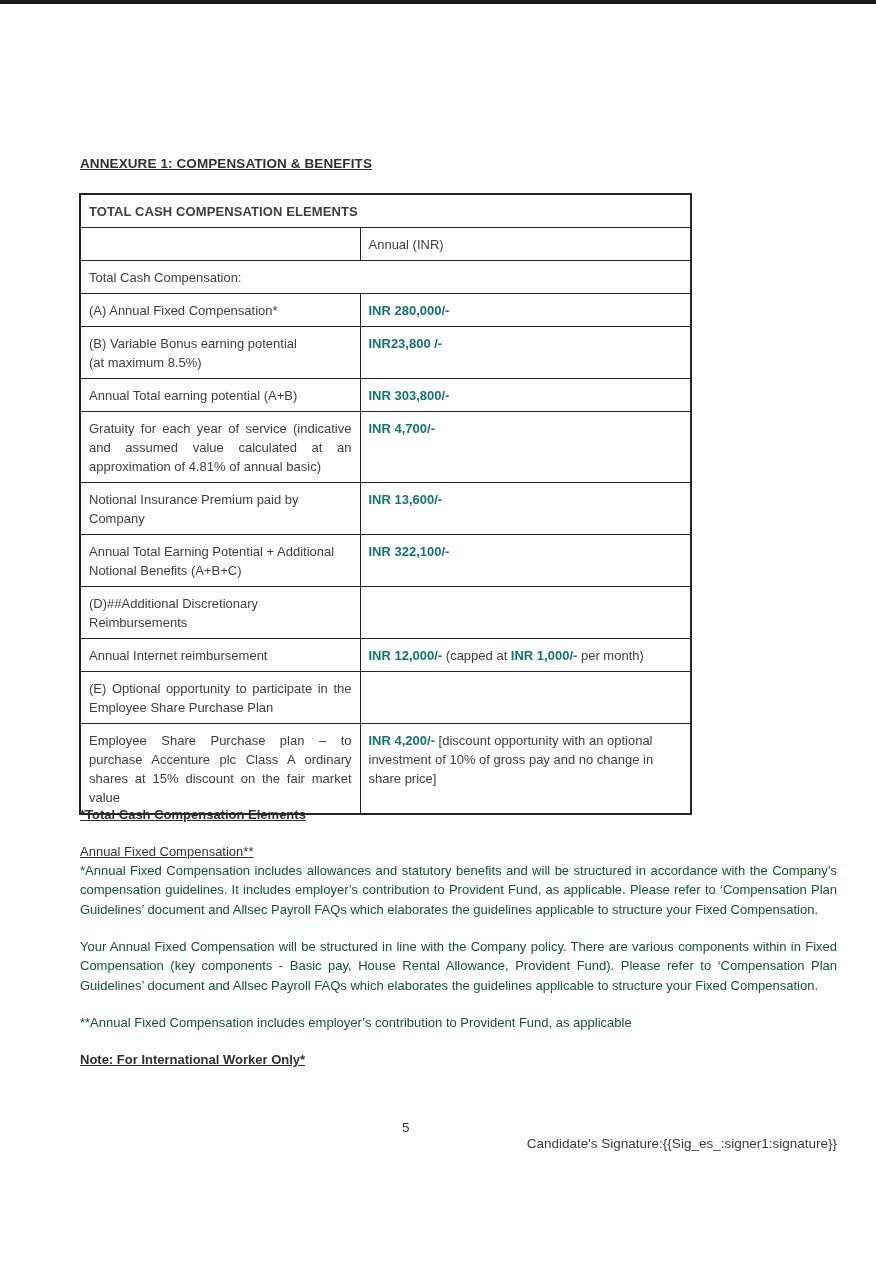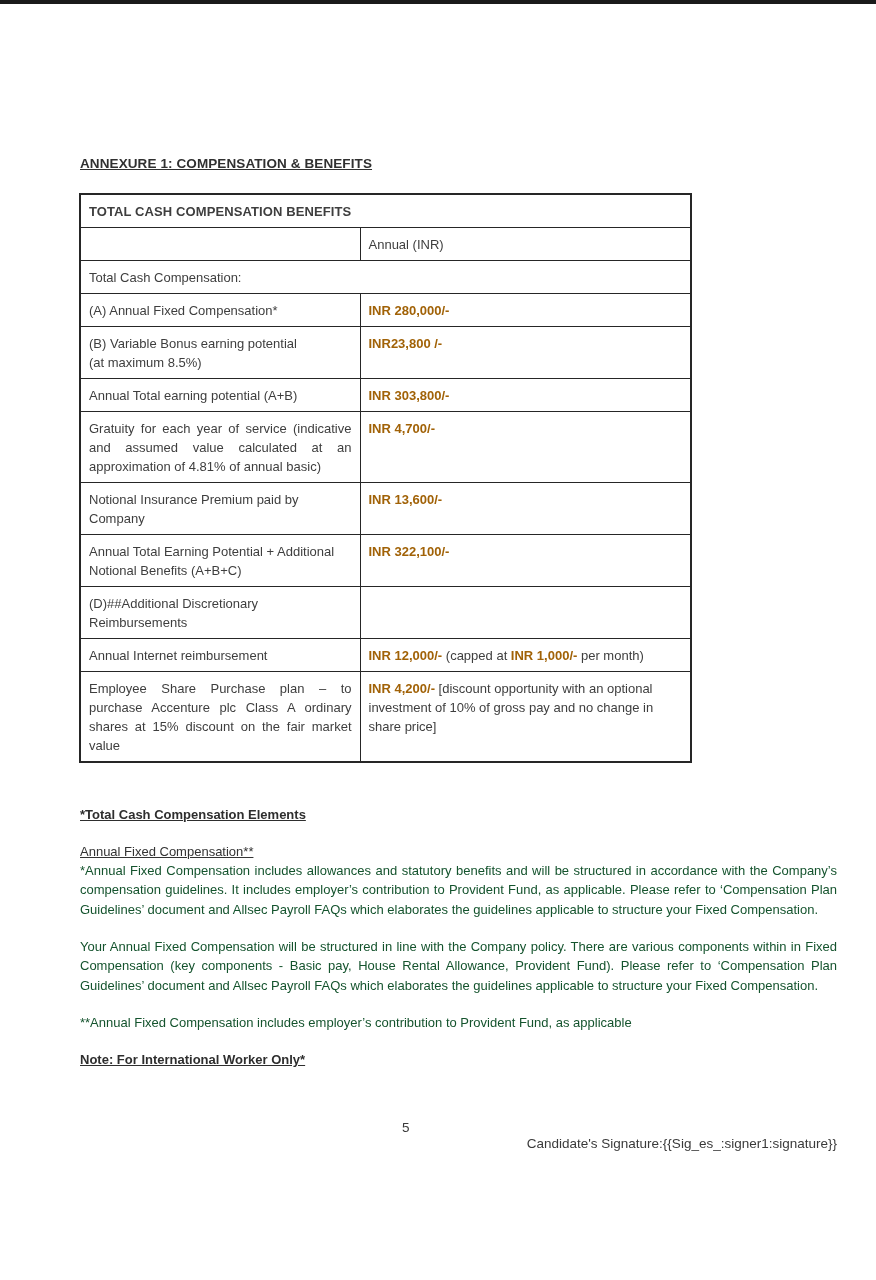--- a/index.html
+++ b/index.html
@@ -36,21 +36,21 @@
   table.comp-table td {
     border: 1.5px solid #262626;
     padding: 6.5px 8px;
     vertical-align: top;
     line-height: 19px;
     color: #3e3e3e;
   }
   td.thead { font-weight: bold; color: #2e2e2e; letter-spacing: 0.1px; }
   td.justify { text-align: justify; }
   td.pre { white-space: pre-line; }
-  .bold { font-weight: bold; color: #a16207; }
+  .bold { font-weight: bold; color: #0f766e; }
   .sec-h {
     position: absolute; left: 80px; margin: 0;
     font-size: 13px; line-height: 17px; color: #333333;
     text-decoration: underline; font-weight: normal; text-align: center;
   }
   .sec-h.bold-h { font-weight: bold; color: #2e2e2e; }
   .para {
     position: absolute; left: 80px; width: 757px; margin: 0;
     font-size: 13px; line-height: 19.4px;
     text-align: justify; color: #14532d;
@@ -73,21 +73,21 @@
 
   <h1 class="annexure-title">ANNEXURE 1: COMPENSATION &amp; BENEFITS</h1>
 
   <table class="comp-table">
     <colgroup>
       <col style="width:280px">
       <col style="width:331px">
     </colgroup>
     <tbody>
       <tr>
-        <td colspan="2" class="thead">TOTAL CASH COMPENSATION BENEFITS</td>
+        <td colspan="2" class="thead">TOTAL CASH COMPENSATION ELEMENTS</td>
       </tr>
       <tr>
         <td></td>
         <td>Annual (INR)</td>
       </tr>
       <tr>
         <td colspan="2">Total Cash Compensation:</td>
       </tr>
 
     <tr>
@@ -117,20 +117,24 @@
         </tr>
         <tr>
           <td>(D)##Additional Discretionary Reimbursements</td>
           <td></td>
         </tr>
         <tr>
           <td>Annual Internet reimbursement</td>
           <td><span class="bold">INR 12,000/-</span><span> (capped at </span><span class="bold">INR 1,000/-</span><span> per month)</span></td>
         </tr>
         <tr>
+          <td class="justify">(E) Optional opportunity to participate in the Employee Share Purchase Plan</td>
+          <td></td>
+        </tr>
+        <tr>
           <td class="justify">Employee Share Purchase plan – to purchase Accenture plc Class A ordinary shares at 15% discount on the fair market value</td>
           <td><span class="bold">INR 4,200/-</span><span> [discount opportunity with an optional investment of 10% of gross pay and no change in share price]</span></td>
         </tr>
       </tbody>
   </table>
 
   <h2 class="sec-h bold-h" style="top:806px">*Total Cash Compensation Elements</h2>
 
   <h3 class="sec-h" style="top:843px">Annual Fixed Compensation**</h3>
 

